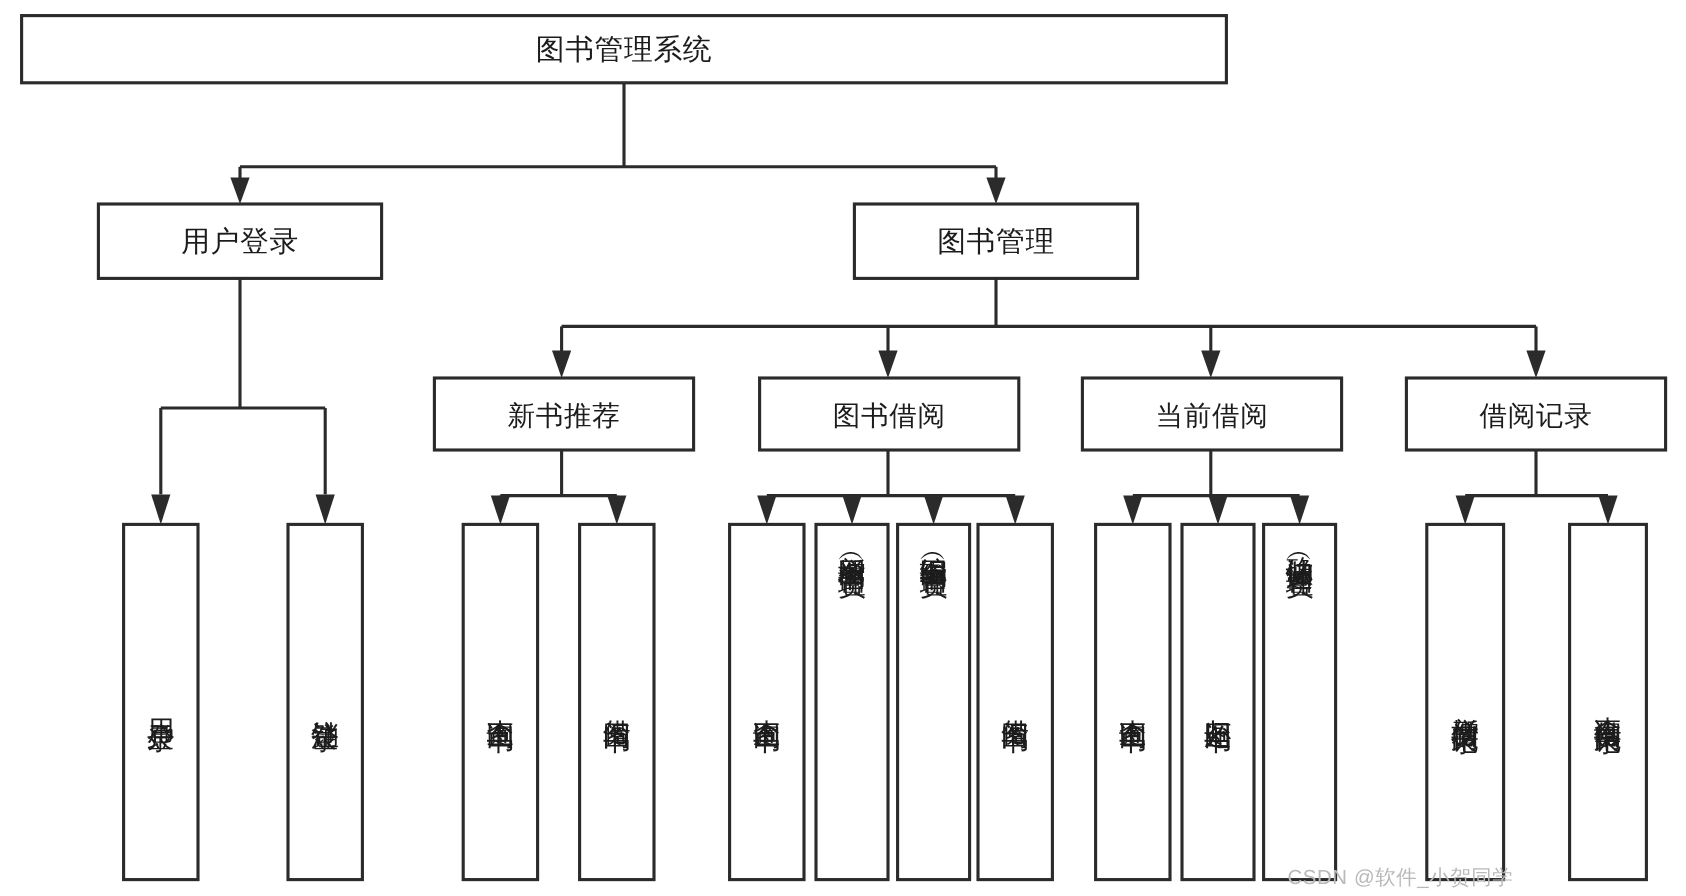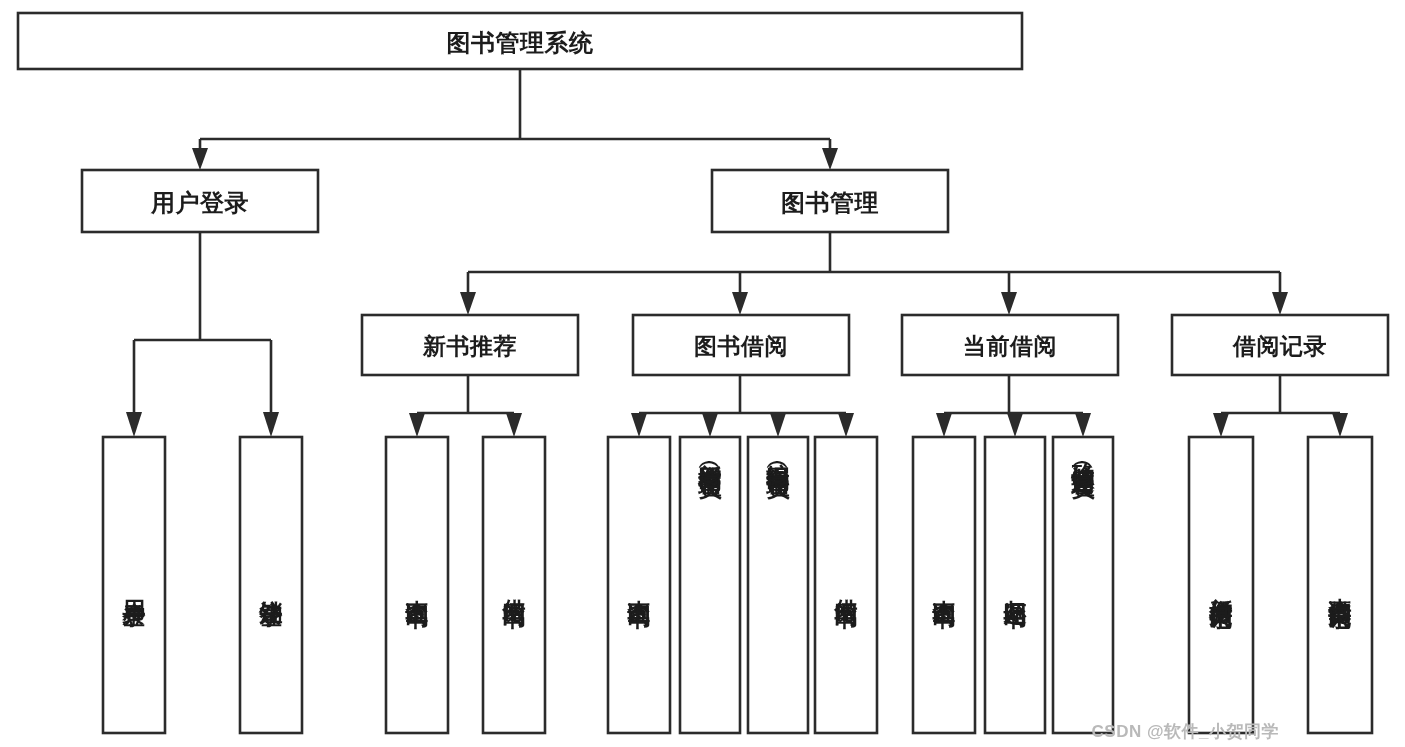--- a/index.html
+++ b/index.html
@@ -2,21 +2,21 @@
 <html><head>
 <meta charset="utf-8">
 <style>
   html,body{margin:0;padding:0;}
   body{
     width:1405px;height:747px;
     background:#ffffff;
     font-family:"Liberation Sans","DejaVu Sans",sans-serif;
     overflow:hidden;
   }
-  #stage{position:relative;width:1282px;height:747px;font-weight:bold;}
+  #stage{position:relative;width:1282px;height:747px;}
   svg#diagram{position:absolute;left:0;top:0;width:1405px;height:747px;}
 
   .node-box{fill:#ffffff;stroke:#2b2b2b;stroke-width:2.6;}
   .connector{fill:none;stroke:#2b2b2b;stroke-width:2.6;stroke-linecap:butt;}
   .arrow-head{fill:#2b2b2b;stroke:none;}
 
   .node-label{
     font-family:"Liberation Sans","DejaVu Sans",sans-serif;
     fill:#1c1c1c;
     font-size:23px;
@@ -38,21 +38,21 @@
     color:#1c1c1c;
     writing-mode:vertical-rl;
     text-orientation:upright;
     line-height:1.08;
     letter-spacing:2px;
     white-space:nowrap;
     pointer-events:none;
   }
   .watermark{
     position:absolute;
-    right:3px;bottom:4px;
+    right:21px;bottom:4px;
     font-family:"Liberation Sans","DejaVu Sans",sans-serif;
     font-size:17px;
     color:#b9b9b9;
     letter-spacing:0.5px;
     white-space:nowrap;
   }
 </style>
 </head>
 <body>
 

